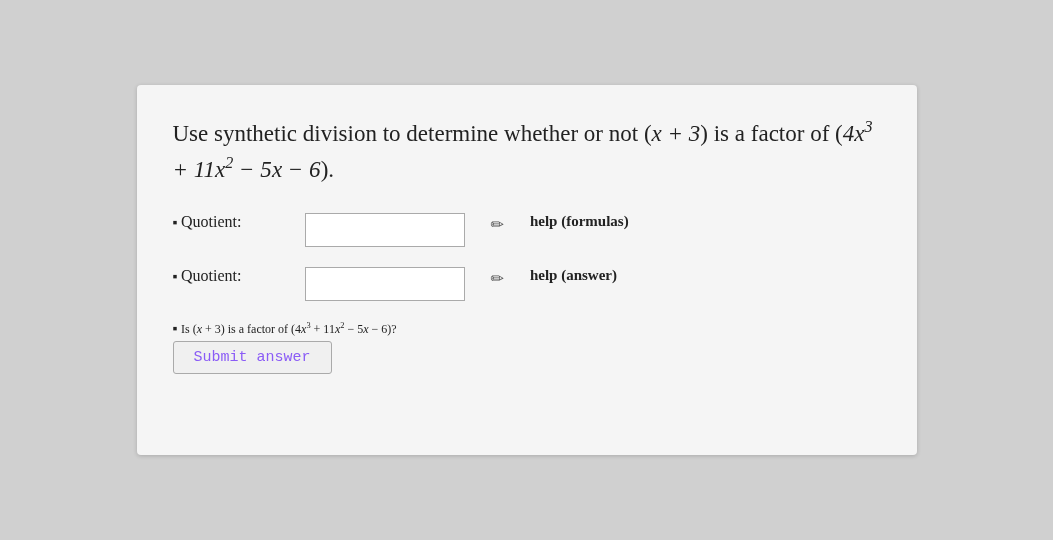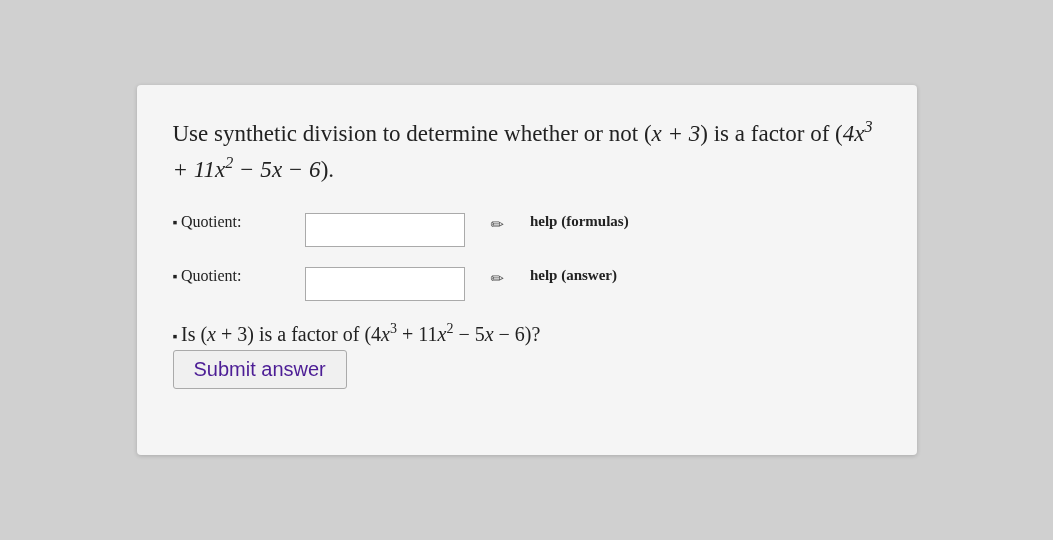--- a/index.html
+++ b/index.html
@@ -72,21 +72,21 @@
     }
 
     .help-link {
       font-size: 15px;
       color: #222;
       font-family: Georgia, serif;
       font-weight: bold;
     }
 
     .factor-question {
-      font-size: 20px;
+      font-size: 12px;
       color: #222;
       margin-bottom: 2px;
       margin-left: 0;
     }
 
     .factor-question::before {
       content: '▪ ';
       font-size: 14px;
     }
 
@@ -116,27 +116,27 @@
     }
 
     .buttons-row {
       display: flex;
       gap: 10px;
       margin-top: 4px;
     }
 
     .btn {
       padding: 7px 20px;
-      font-size: 20px;
-      font-family: Liberation Sans, sans-serif;
+      font-size: 15px;
+      font-family: Liberation Mono, monospace;
       background: #f0f0f0;
       border: 1px solid #aaa;
       border-radius: 3px;
       cursor: pointer;
-      color: #4c1d95;
+      color: #8b5cf6;
     }
 
     
     .math {
       font-style: italic;
     }
 
     sup {
       font-size: 0.7em;
     }

